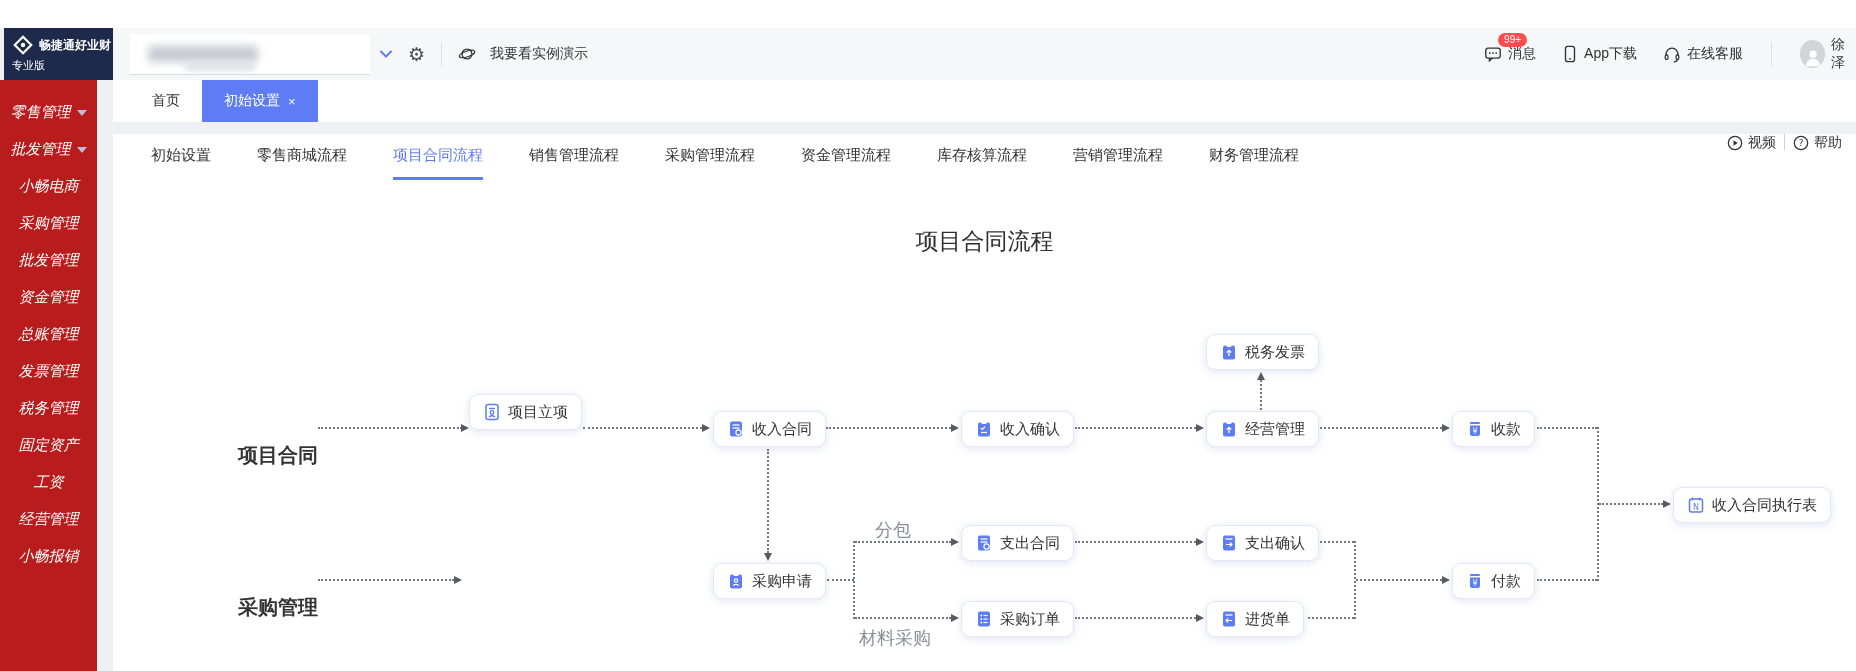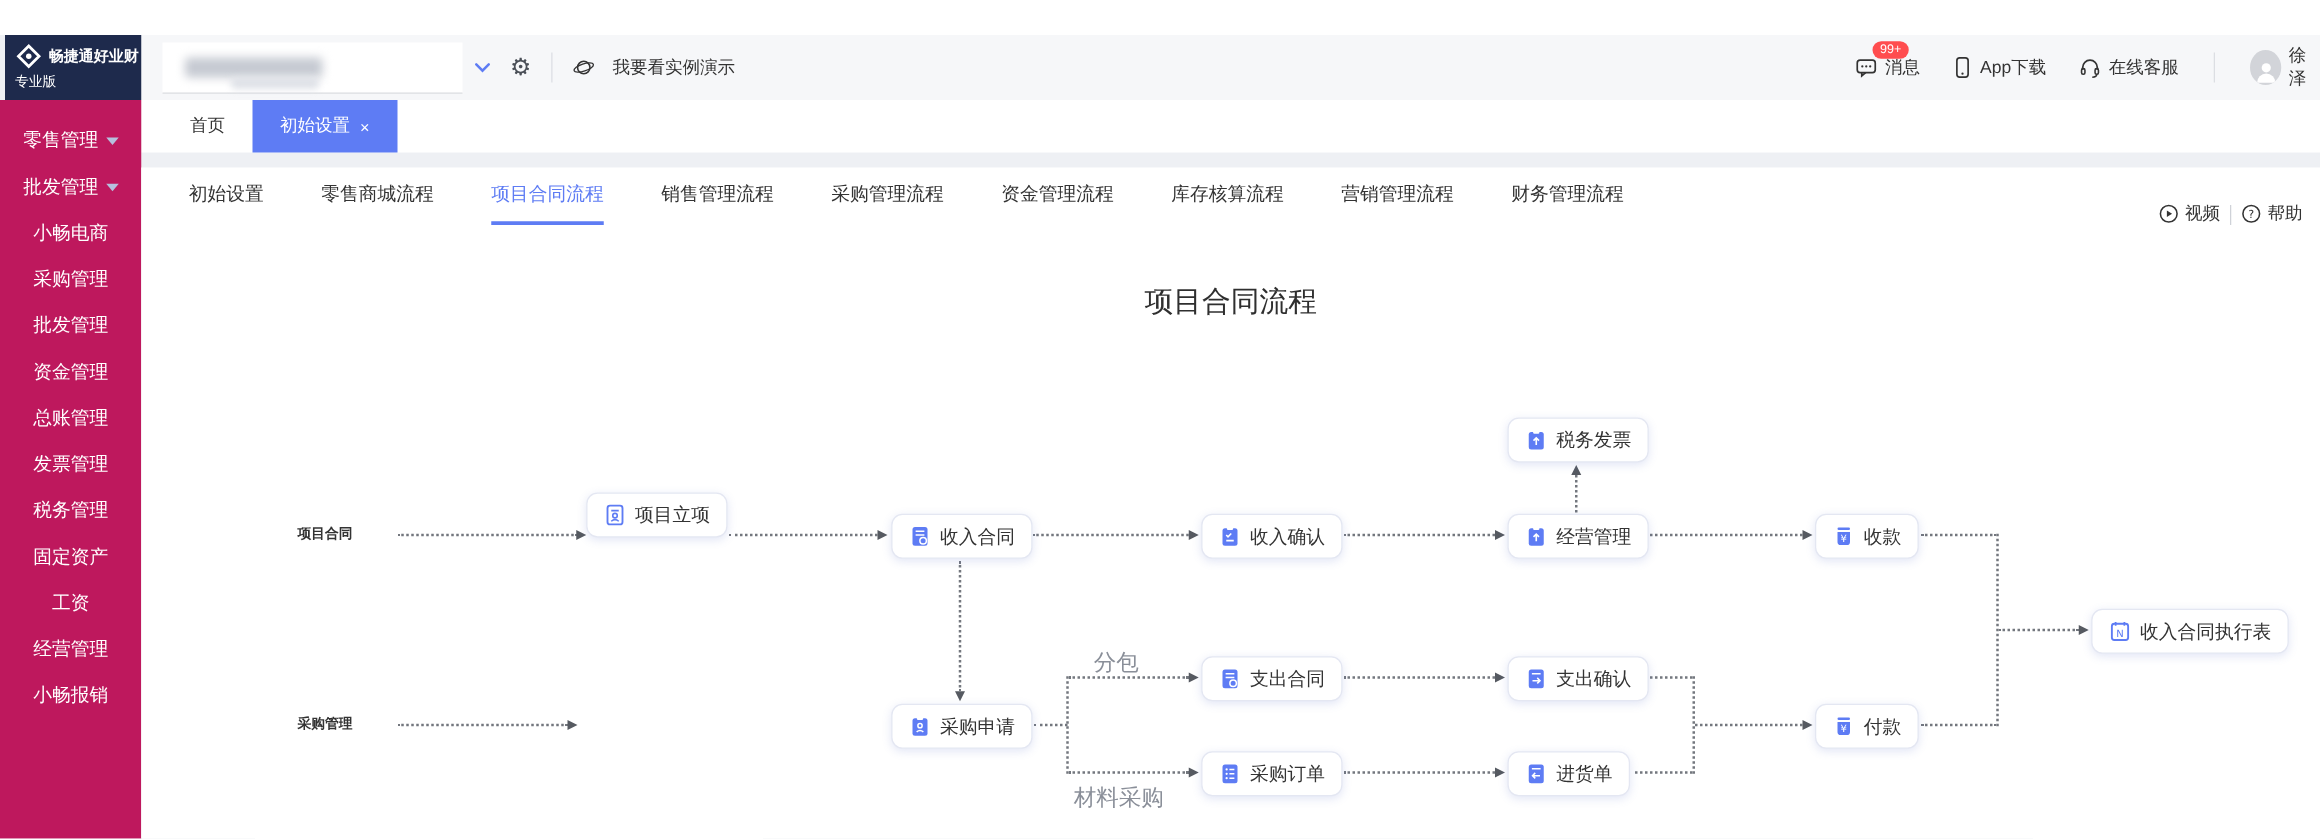--- a/index.html
+++ b/index.html
@@ -25,35 +25,35 @@
   .hdr-item{display:flex;align-items:center;gap:6px;font-size:14px;color:#333;cursor:pointer;position:relative;}
   .badge{position:absolute;top:-12px;left:14px;background:#ff4d4f;color:#fff;font-size:10px;line-height:14px;padding:0 6px;border-radius:8px;white-space:nowrap;}
   .avatar{width:28px;height:28px;border-radius:50%;background:#d2d4d9;display:flex;align-items:flex-end;justify-content:center;overflow:hidden;}
   .user-wrap{display:flex;align-items:center;gap:6px;width:56px;overflow:hidden;}
   
   .tabrow{position:absolute;left:113px;top:80px;width:1743px;height:42px;background:#fff;display:flex;align-items:stretch;}
   .tab{display:flex;align-items:center;justify-content:center;font-size:14px;color:#333;padding:0 22px;cursor:pointer;}
   .tab.active{background:#5e7cf4;color:#fff;gap:8px;}
   .tab-close{font-size:13px;cursor:pointer;}
   
-  .sidebar{position:absolute;left:0;top:80px;width:113px;height:591px;background:#be185d;padding-top:14px;box-sizing:border-box;}
+  .sidebar{position:absolute;left:0;top:80px;width:97px;height:591px;background:#b91c1c;padding-top:14px;box-sizing:border-box;font-style:italic;}
   .side-item{height:37px;display:flex;align-items:center;justify-content:center;gap:6px;color:#fff;font-size:15px;cursor:pointer;white-space:nowrap;}
   .caret{width:0;height:0;border-left:5px solid transparent;border-right:5px solid transparent;border-top:6px solid #b6c0dd;}
   
   .main{position:absolute;left:113px;top:134px;width:1743px;height:537px;background:#fff;}
   .navrow{position:absolute;left:0;top:0;width:100%;height:46px;display:flex;align-items:stretch;padding-left:38px;box-sizing:border-box;}
   .nav-item{display:flex;align-items:center;margin-right:46px;font-size:15px;color:#333;cursor:pointer;border-bottom:3px solid transparent;box-sizing:border-box;white-space:nowrap;}
   .nav-item.active{color:#5e7cf4;border-bottom-color:#5e7cf4;}
-  .nav-utils{position:absolute;right:14px;top:0;height:46px;display:flex;align-items:flex-end;gap:8px;font-size:14px;color:#333;}
+  .nav-utils{position:absolute;right:14px;top:0;height:46px;display:flex;align-items:flex-start;gap:8px;font-size:14px;color:#333;}
   .nav-utils .u{display:flex;align-items:center;gap:5px;cursor:pointer;}
   .udiv{width:1px;height:16px;background:#cfd2d8;}
   
   .flow-title{position:absolute;left:0;top:92px;width:100%;text-align:center;font-size:23px;color:#2f2f2f;font-weight:500;}
   .node{position:absolute;height:36px;display:flex;align-items:center;gap:7px;padding:0 13px;background:#fff;border:1px solid #e4e7f2;border-radius:9px;box-shadow:0 2px 8px rgba(90,110,200,0.18);font-size:15px;color:#333;white-space:nowrap;cursor:pointer;box-sizing:border-box;}
-  .flow-label{position:absolute;font-size:11px;font-weight:bold;color:#333;white-space:nowrap;}
+  .flow-label{position:absolute;font-size:20px;font-weight:bold;color:#333;white-space:nowrap;margin-top:23px;}
   .branch-label{position:absolute;font-size:18px;color:#8a8f99;white-space:nowrap;}
   .h-line{position:absolute;height:0;border-top:2px dotted #73777e;}
   .v-line{position:absolute;width:0;border-left:2px dotted #73777e;}
   .arr-r{position:absolute;width:0;height:0;border-top:4px solid transparent;border-bottom:4px solid transparent;border-left:8px solid #565a61;}
   .arr-u{position:absolute;width:0;height:0;border-left:4px solid transparent;border-right:4px solid transparent;border-bottom:8px solid #565a61;}
   .arr-d{position:absolute;width:0;height:0;border-left:4px solid transparent;border-right:4px solid transparent;border-top:8px solid #565a61;}
   svg{display:block;}
 </style>
 </head>
 <body>

